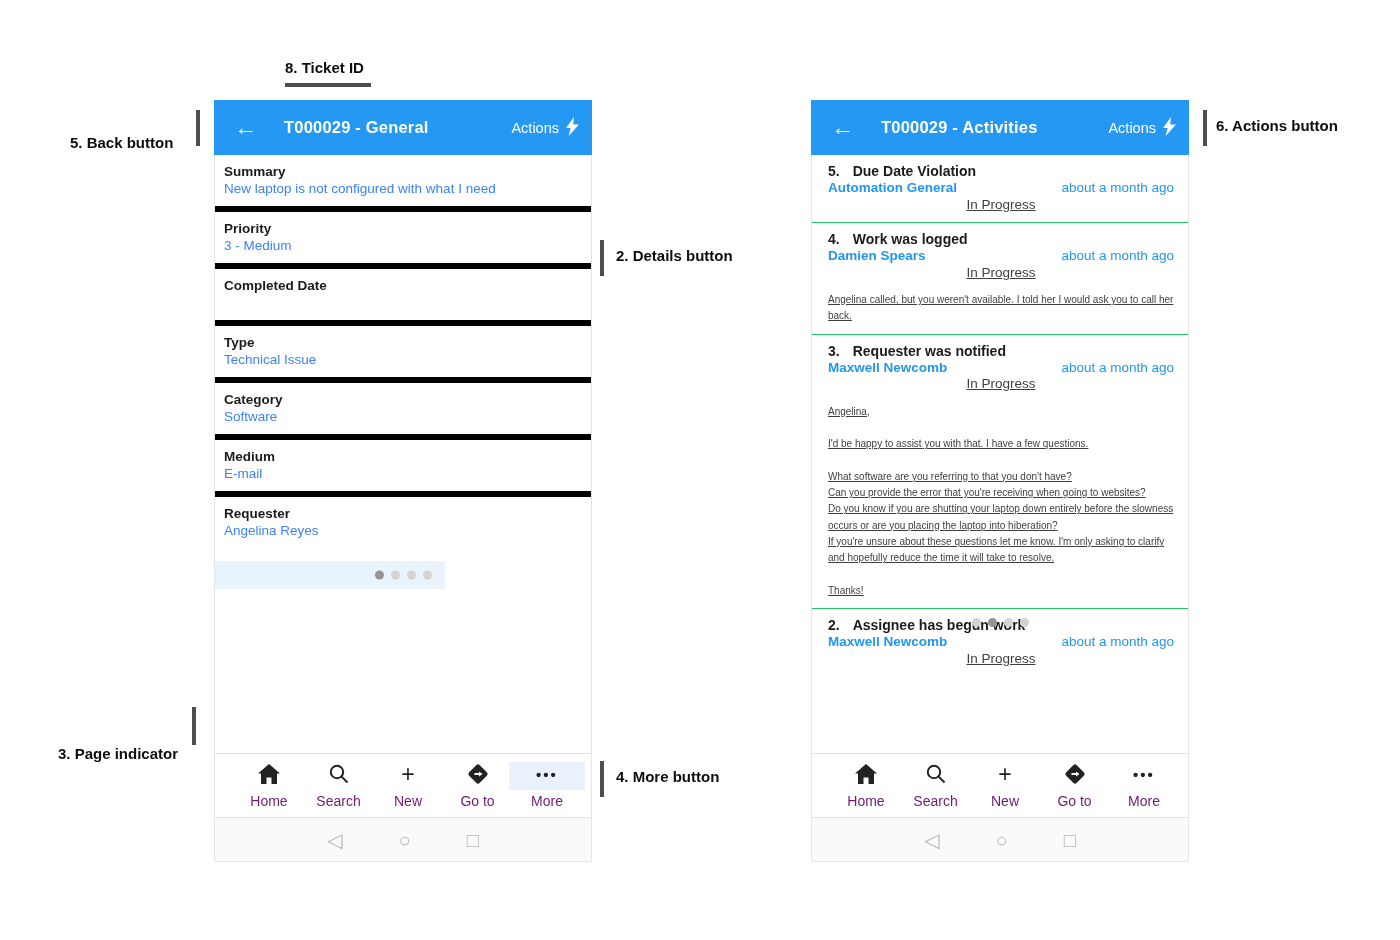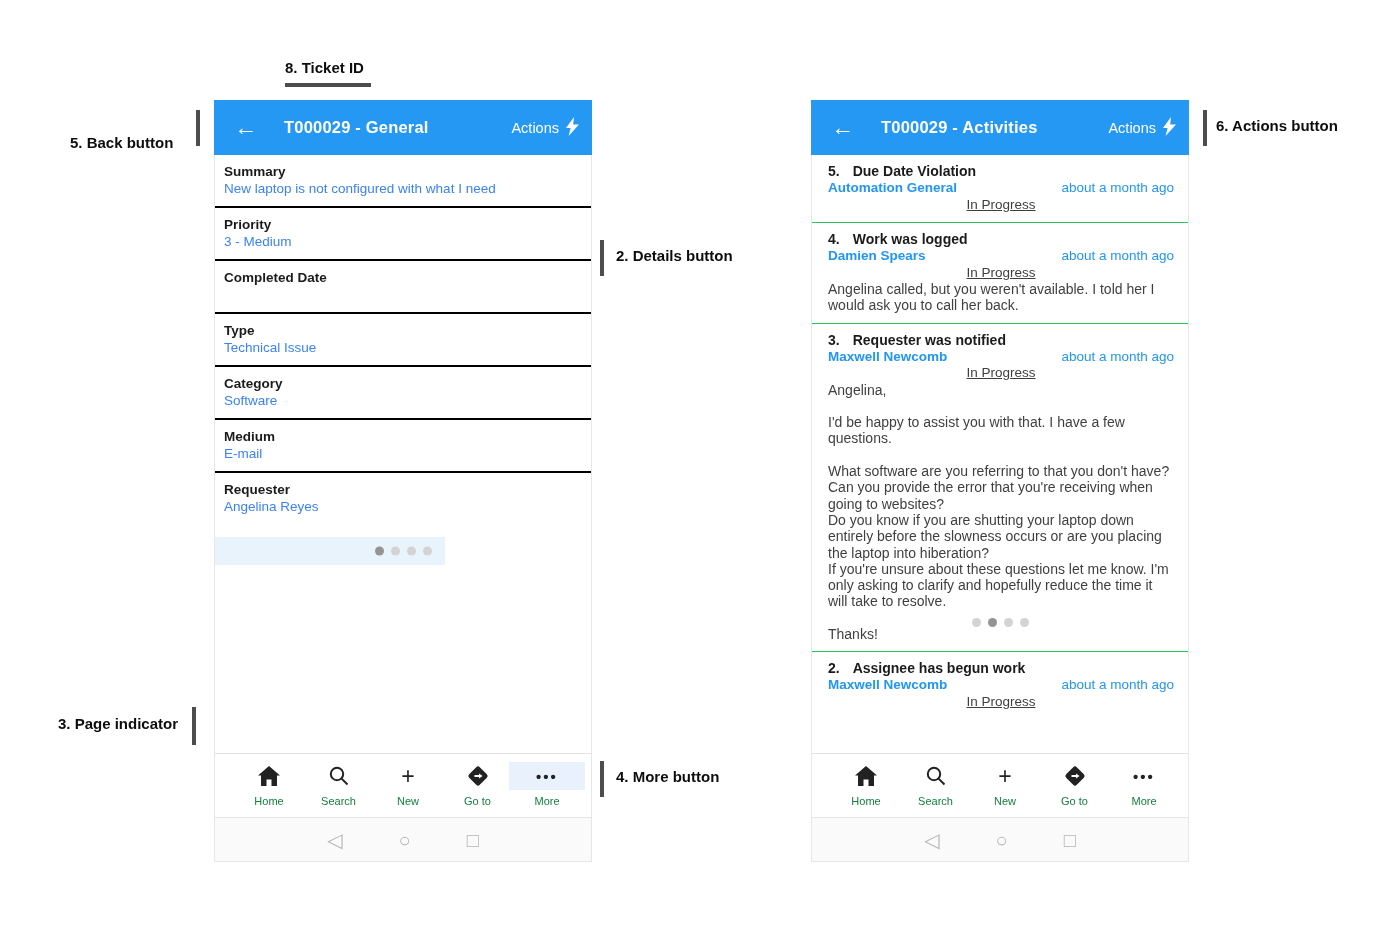--- a/index.html
+++ b/index.html
@@ -26,21 +26,21 @@
     height:55px; background:#2598f4; color:#fff; display:flex; align-items:center;
     padding:0 13px 0 20px; margin:0 -1px; position:relative; z-index:2;
   }
   .back-arrow { font-size:23px; line-height:1; cursor:pointer; }
   .bar-title { font-size:16.5px; font-weight:bold; margin-left:27px; letter-spacing:.2px; }
   .bar-actions { margin-left:auto; display:flex; align-items:center; gap:7px; font-size:14.5px; cursor:pointer; }
 
   .content { position:relative; height:599px; overflow:hidden; }
 
   
-  .field-row { position:relative; padding:8px 12px 9px 9px; border-bottom:2px solid #000000; }
+  .field-row { position:relative; padding:8px 12px 9px 9px; border-bottom:6px solid #000000; }
   .field-row.no-border { border-bottom:none; }
   .field-label { font-size:13.5px; line-height:17px; font-weight:bold; color:#1b1b1b; }
   .field-value { font-size:13.5px; line-height:17px; color:#3b82f6; white-space:pre-wrap; min-height:17px; }
   .row-desc .field-value { padding-right:44px; }
   .chevron-btn {
     position:absolute; right:7px; top:50%; transform:translateY(-50%);
     width:30px; height:30px; background:#e9f2fc; display:flex; align-items:center;
     justify-content:center; font-size:16px; font-weight:bold; color:#2b2b2b; cursor:pointer;
   }
 
@@ -53,34 +53,34 @@
 
   
   .activity { padding:8px 14px 9px 16px; border-bottom:1px solid #22c55e; }
   .activity.no-border { border-bottom:none; }
   .act-title { font-size:14px; font-weight:bold; color:#1b1b1b; line-height:17px; }
   .act-num { display:inline-block; margin-right:13px; }
   .act-meta { display:flex; justify-content:space-between; font-size:13.5px; line-height:16.5px; }
   .act-actor { color:#2196F3; font-weight:bold; cursor:pointer; }
   .act-time { color:#2196F3; }
   .act-status { text-align:center; font-size:13.5px; line-height:16.5px; color:#3f3f3f;text-decoration:underline; }
-  .act-body { margin-top:0; font-size:14px; line-height:16.3px; color:#3f3f3f; white-space:pre-line; }
+  .act-body { margin-top:11px; font-size:10px; line-height:16.3px; color:#3f3f3f; white-space:pre-line;text-decoration:underline; }
   .act-body:empty { display:none; }
 
   
   .bottom-nav {
     position:absolute; left:0; right:0; bottom:44px; height:64px;
     border-top:1px solid #e3e3e3; display:flex; justify-content:space-between;
     padding:0 14px 0 24px; background:#fff;
   }
   .nav-item { position:relative; width:60px; display:flex; flex-direction:column; align-items:center; justify-content:center; gap:7px; cursor:pointer; }
   .nav-icon { position:relative; z-index:1; height:24px; display:flex; align-items:center; justify-content:center; color:#222; }
   .nav-icon.txt { font-size:23px; font-weight:normal; }
   .nav-icon.dots-ic { font-size:15px; letter-spacing:2px; font-weight:bold; }
-  .nav-label { font-size:11px; color:#15803d; position:relative; z-index:1; }
+  .nav-label { font-size:14px; color:#701a75; position:relative; z-index:1; }
   .highlight-more { position:absolute; top:8px; left:-8px; width:76px; height:28px; background:#e9f2fc; z-index:0; }
 
   .android-bar {
     position:absolute; left:0; right:0; bottom:0; height:44px; background:#fafafa;
     border-top:1px solid #e5e5e5; display:flex; align-items:center; justify-content:center;
     gap:56px; color:#b5b5b5; font-size:20px;
   }
   .android-bar span { cursor:pointer; line-height:1; }
 </style>
 </head>
@@ -92,21 +92,21 @@
     <span>8. Ticket ID</span>
     <div class="ann-underline"></div>
   </div>
 
   <div class="ann-label" style="left:70px; top:134px;">5. Back button</div>
   <div class="vbar" style="left:196px; top:110px;"></div>
 
   <div class="ann-label" style="left:616px; top:247px;">2. Details button</div>
   <div class="vbar" style="left:600px; top:240px;"></div>
 
-  <div class="ann-label" style="left:58px; top:715px;">3. Page indicator</div>
+  <div class="ann-label" style="left:58px; top:745px;">3. Page indicator</div>
   <div class="vbar" style="left:192px; top:707px; height:38px;"></div>
 
   <div class="ann-label" style="left:616px; top:768px;">4. More button</div>
   <div class="vbar" style="left:600px; top:761px;"></div>
 
   <div class="ann-label" style="left:1216px; top:117px;">6. Actions button</div>
   <div class="vbar" style="left:1203px; top:110px;"></div>
 
   <div class="phone" id="left-phone">
     <div class="app-bar">

